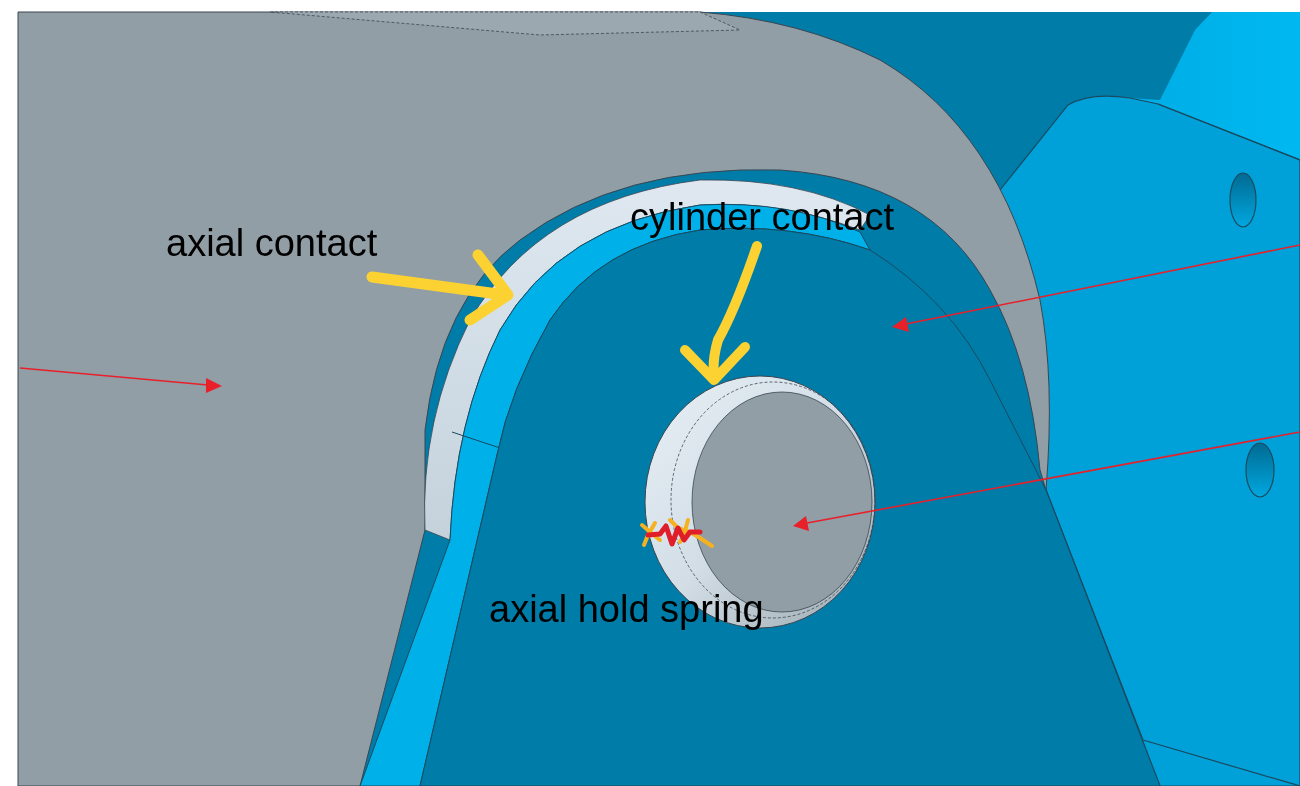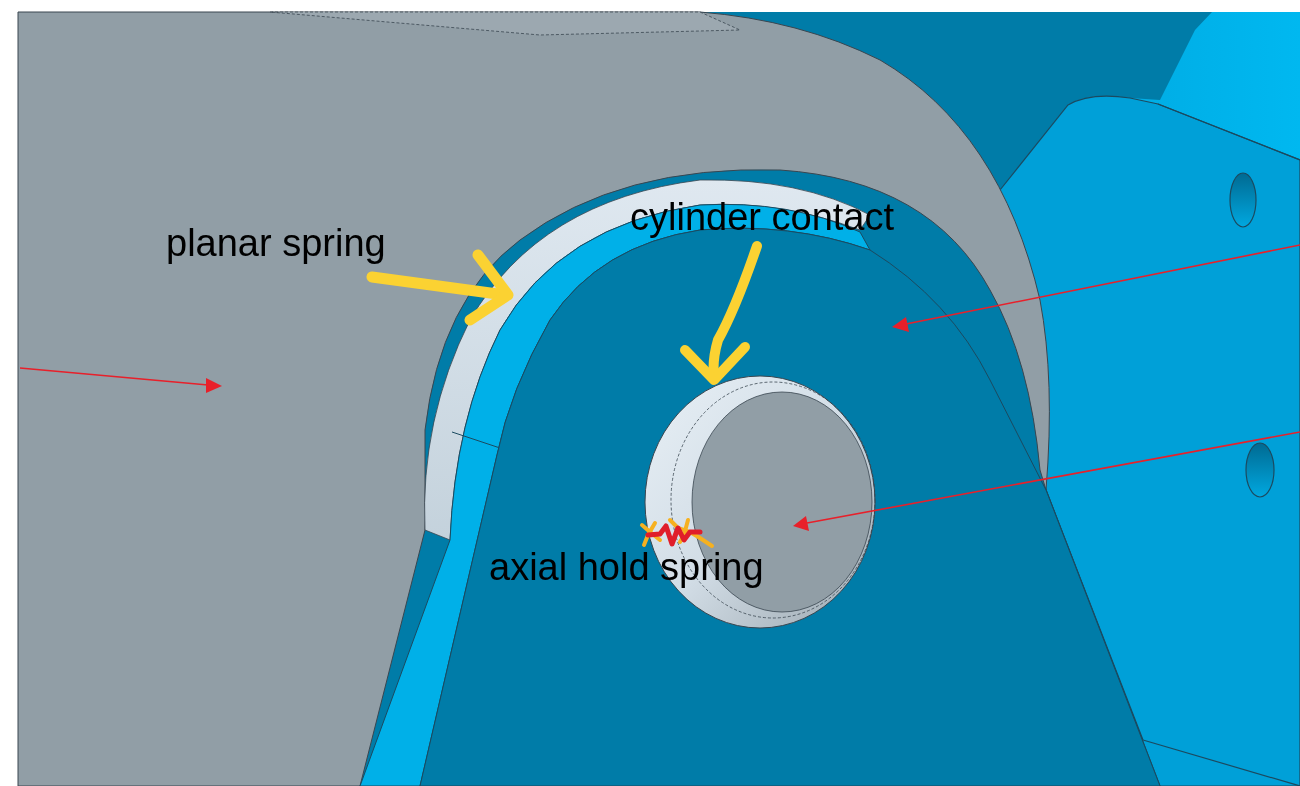--- a/index.html
+++ b/index.html
@@ -1,21 +1,21 @@
 <!DOCTYPE html>
 <html><head>
 <meta charset="utf-8">
 <style>
   html, body { margin: 0; padding: 0; background: #ffffff; }
   body { width: 1300px; height: 786px; overflow: hidden; position: relative; font-family: "Liberation Sans", sans-serif; }
   #stage { position: absolute; left: 0; top: 0; width: 1300px; height: 786px; }
   .label { position: absolute; color: #000; font-family: "Liberation Sans", sans-serif; font-size: 38px; line-height: 1; white-space: nowrap; }
   #lbl-planar { left: 166px; top: 224px; }
   #lbl-cyl { left: 630px; top: 198px; text-align: center; }
-  #lbl-spring { left: 489px; top: 548px; }
+  #lbl-spring { left: 489px; top: 590px; }
 </style>
 </head>
 <body>
 
 <div id="stage">
 <svg width="1300" height="786" viewBox="0 0 1300 786" xmlns="http://www.w3.org/2000/svg">
   <defs>
     <linearGradient id="pinGrad" x1="0" y1="0" x2="1" y2="1">
       <stop offset="0" stop-color="#e8f0f6"></stop>
       <stop offset="0.5" stop-color="#d2dde6"></stop>
@@ -109,16 +109,16 @@
 
   <g>
     <path d="M642 525 L650 532 L660 540" stroke="#f6b120" stroke-width="4" stroke-linecap="round" fill="none"></path>
     <path d="M655 523 L648 535 L644 545" stroke="#f6b120" stroke-width="4" stroke-linecap="round" fill="none"></path>
     <path d="M670 520 L678 528 L690 532 L700 538 L712 546" stroke="#f6b120" stroke-width="4" stroke-linecap="round" fill="none"></path>
     <path d="M688 520 L684 535 L680 542" stroke="#f6b120" stroke-width="4" stroke-linecap="round" fill="none"></path>
     <path d="M648 535 L660 534 L666 526 L672 544 L678 528 L684 540 L690 532 L700 532" stroke="#e01e2a" stroke-width="5" stroke-linecap="round" stroke-linejoin="round" fill="none"></path>
   </g>
 </svg>
 
-<div class="label" id="lbl-planar">planar spring</div>
+<div class="label" id="lbl-planar">axial contact</div>
 <div class="label" id="lbl-cyl">cylinder contact</div>
 <div class="label" id="lbl-spring">axial hold spring</div>
 </div>
 
 </body></html>

